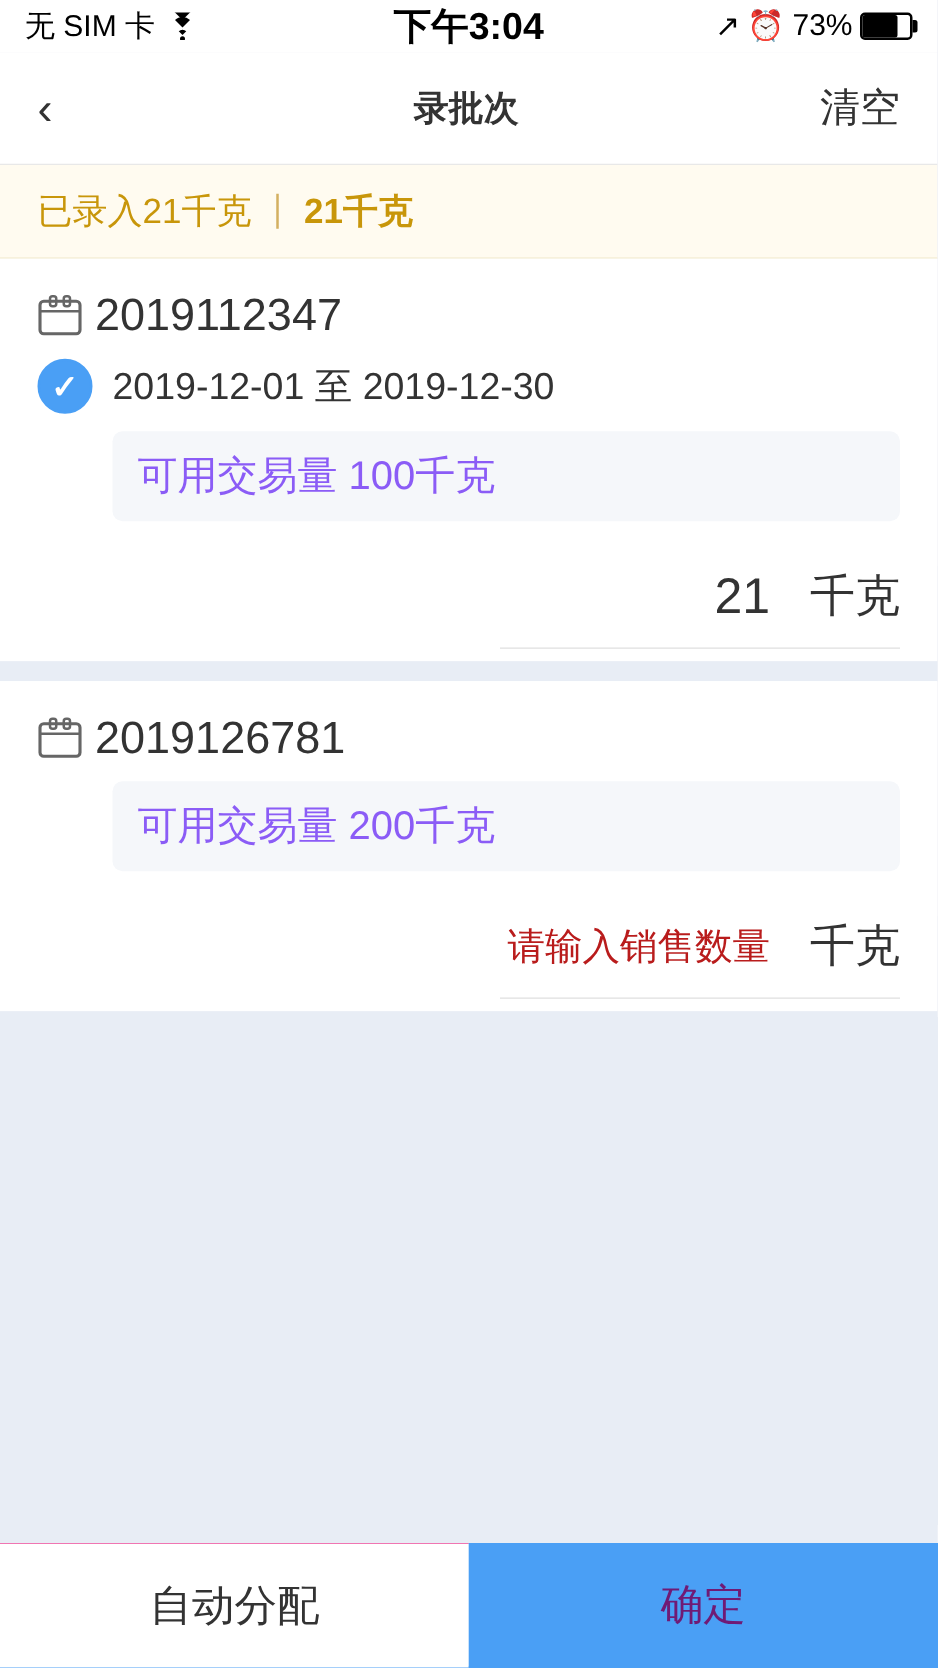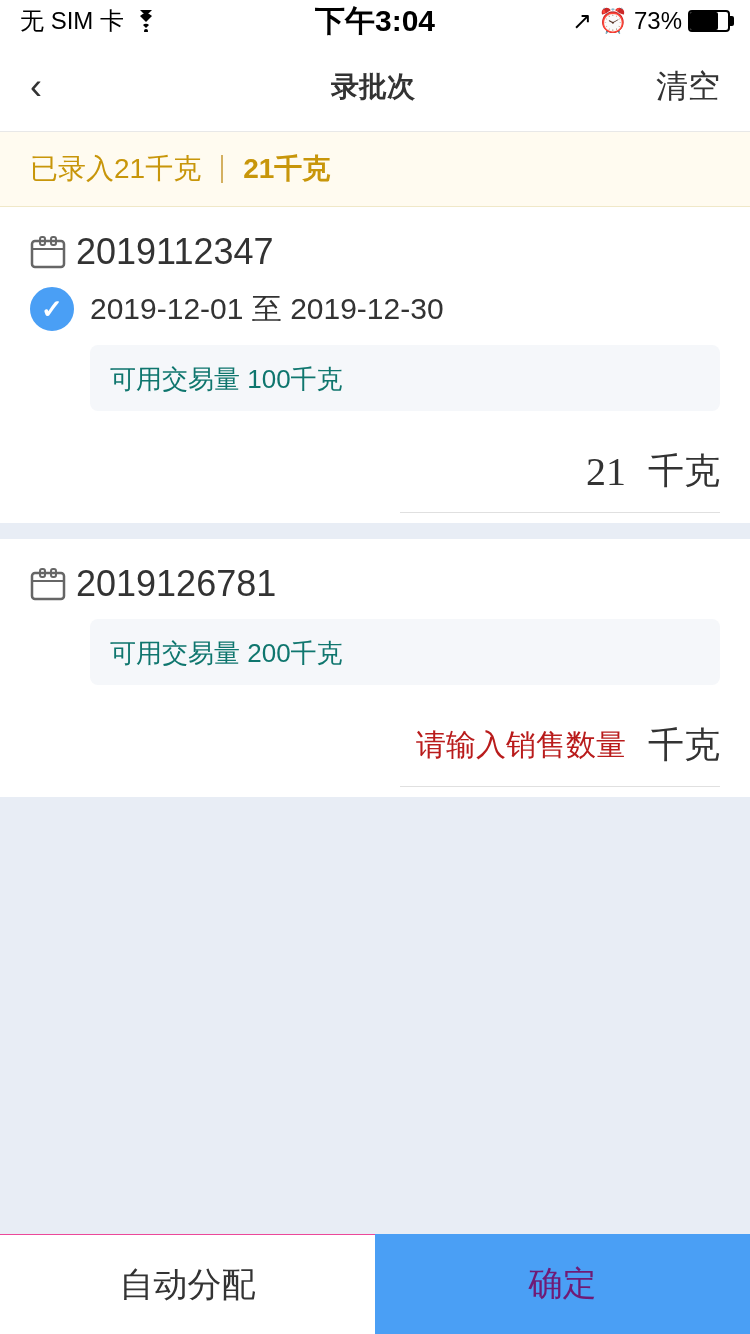--- a/index.html
+++ b/index.html
@@ -180,32 +180,31 @@
       color: #333;
     }
     .available-qty-box {
       background: #f5f7fa;
       border-radius: 8px;
       padding: 14px 20px;
       margin-bottom: 16px;
       margin-left: 60px;
     }
     .available-qty-text {
-      font-size: 26px;
-      color: #0f766e;
+      font-size: 32px;
+      color: #8b5cf6;
     }
 
     
     .input-row {
       display: flex;
       align-items: center;
       justify-content: flex-end;
       padding: 0 30px 16px 30px;
-      gap: 22px;
-      font-family: Liberation Serif, serif;
+      gap: 32px;
     }
     .qty-input {
       font-size: 40px;
       color: #333;
       font-weight: 500;
       text-align: right;
       border: none;
       outline: none;
       width: 160px;
       background: transparent;

